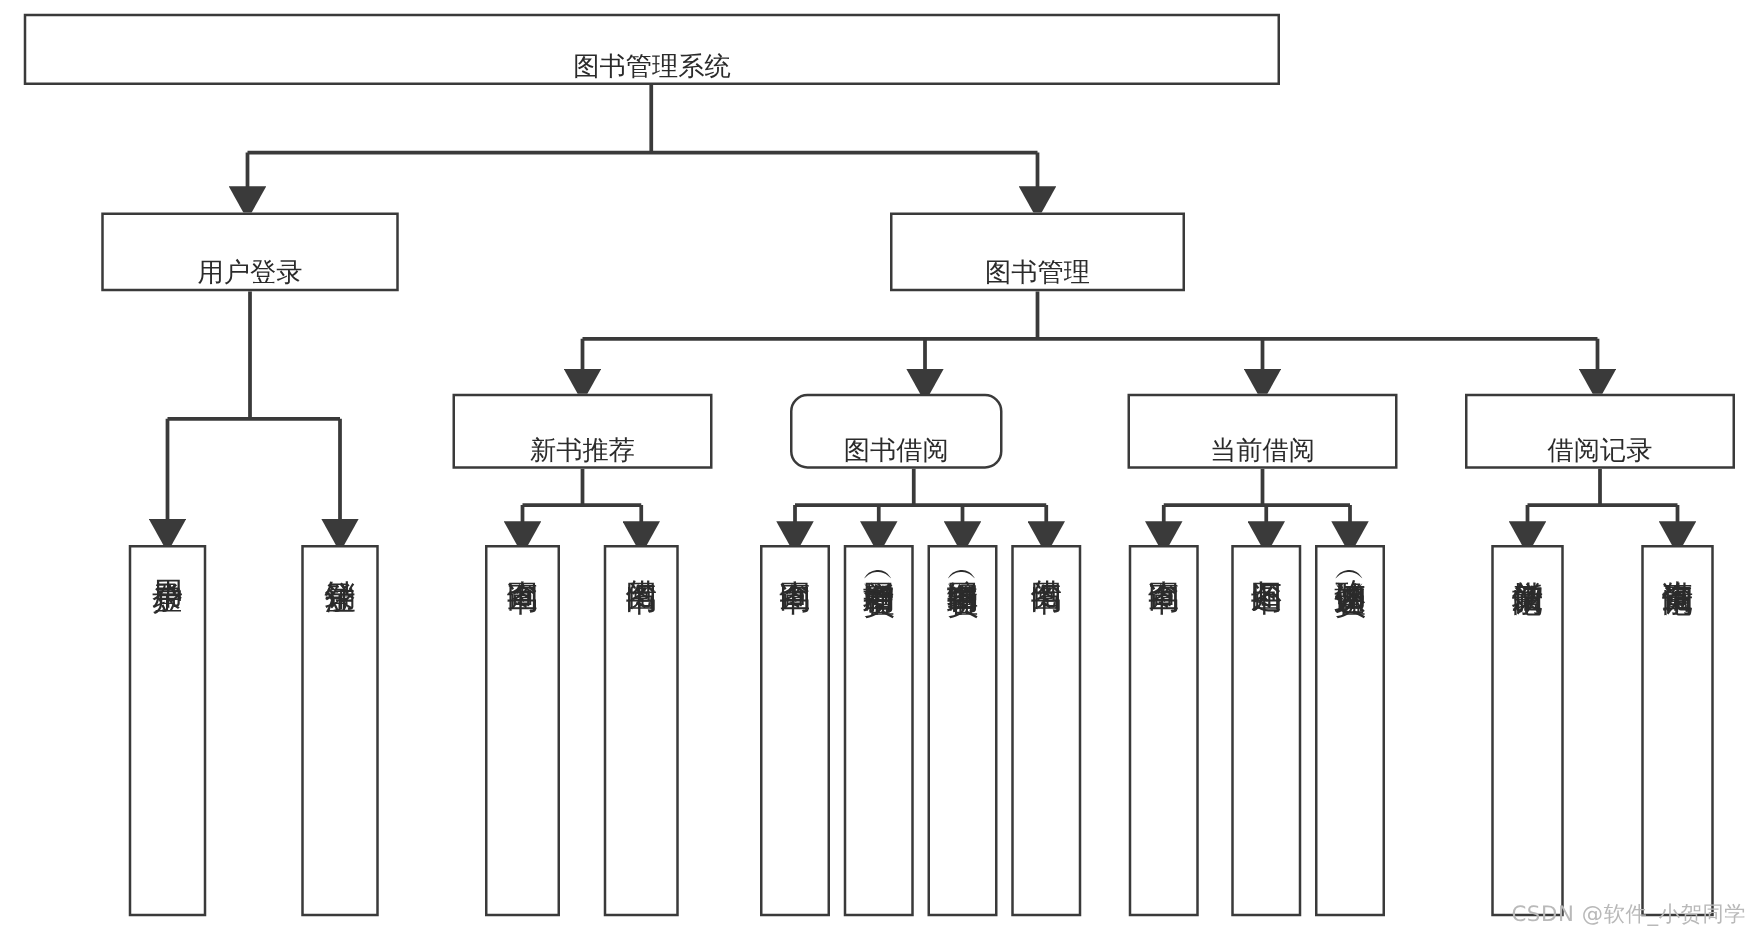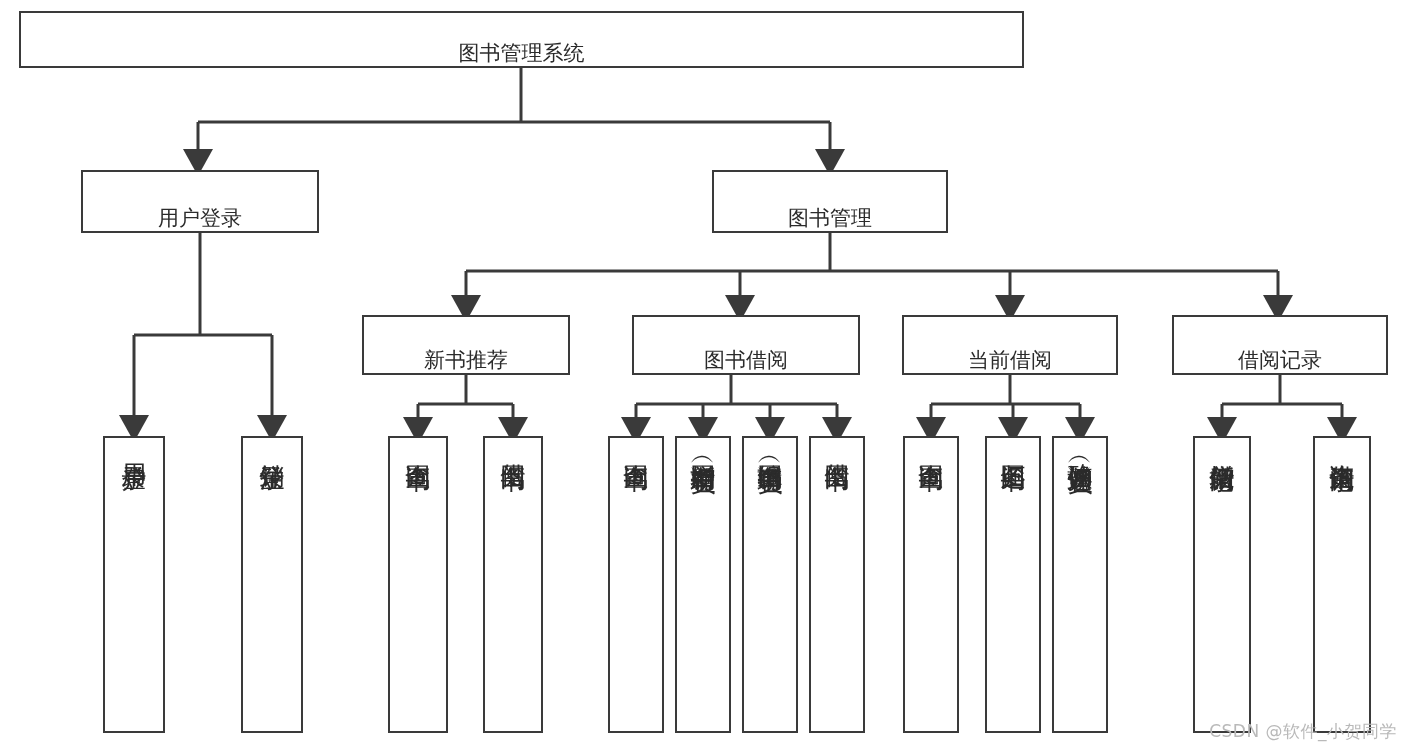--- a/index.html
+++ b/index.html
@@ -132,21 +132,21 @@
   <div class="node horiz" style="left:81px; top:170px; width:238px; height:63px;">
     <span class="label">用户登录</span>
   </div>
   <div class="node horiz" style="left:362px; top:315px; width:208px; height:60px;">
     <span class="label">新书推荐</span>
   </div>
 
   <div class="node horiz" style="left:712px; top:170px; width:236px; height:63px;">
     <span class="label">图书管理</span>
   </div>
-  <div class="node horiz" style="left:632px; top:315px; width:228px; height:60px;">
+  <div class="node horiz" style="left:632px; top:315px; width:170px; height:60px;border-radius:14px;">
     <span class="label">图书借阅</span>
   </div>
   <div class="node horiz" style="left:1172px; top:315px; width:216px; height:60px;">
     <span class="label">借阅记录</span>
   </div>
   <div class="node horiz" style="left:902px; top:315px; width:216px; height:60px;">
     <span class="label">当前借阅</span>
   </div>
 
   <div class="node vert" style="left:103px; top:436px; width:62px; height:297px;">

